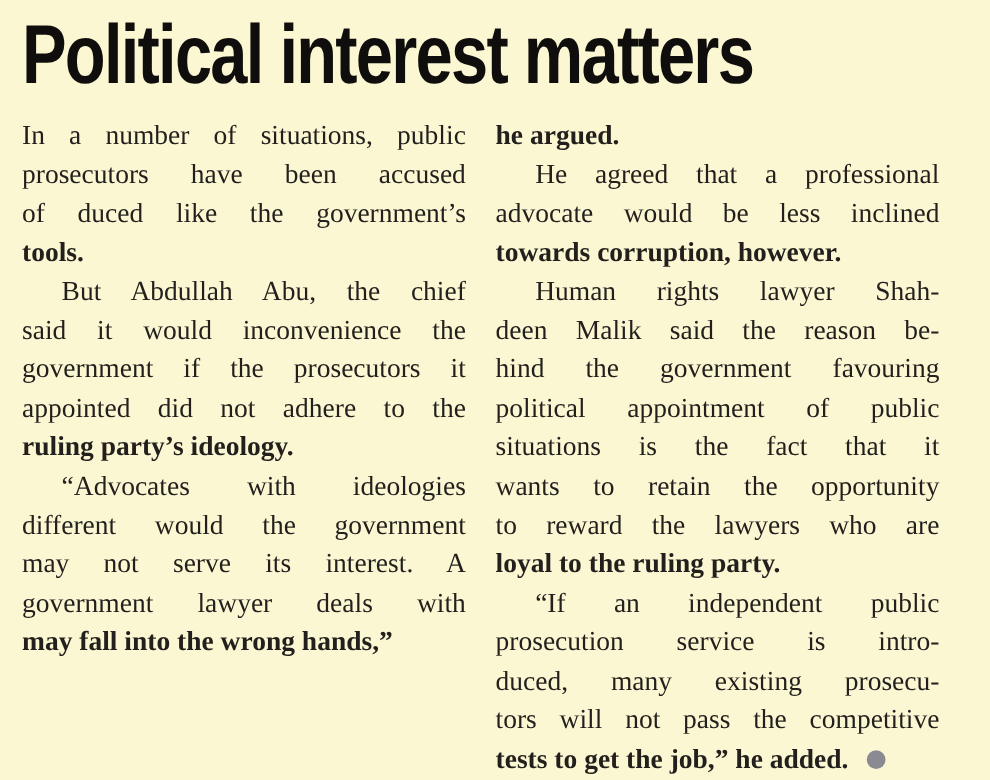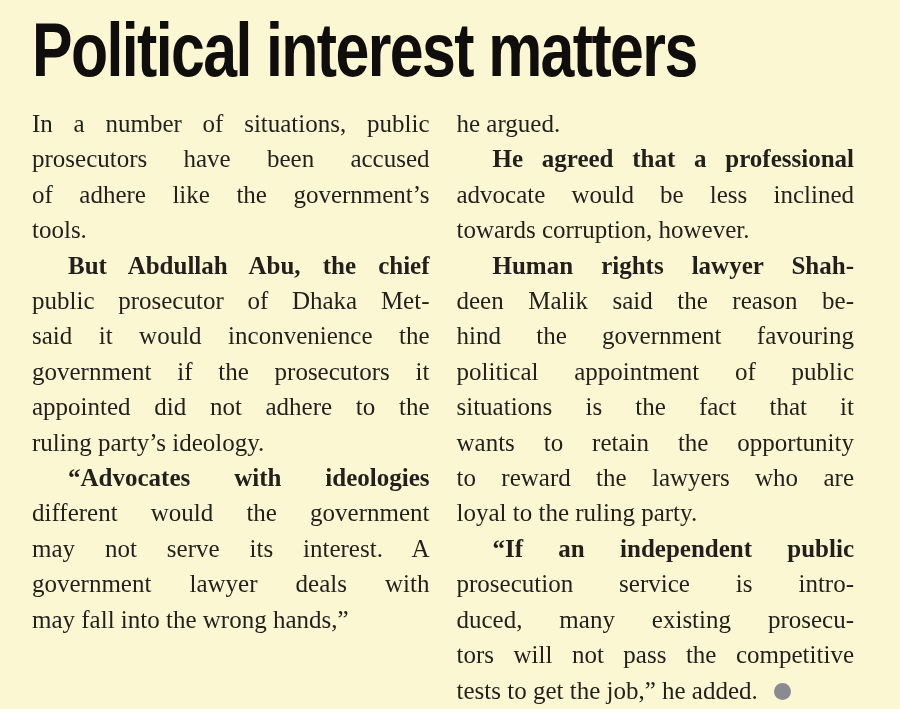--- a/index.html
+++ b/index.html
@@ -10,21 +10,21 @@
     width: 900px;
     height: 709px;
     background: #fbf7d3;
     font-family: "Liberation Serif", serif;
     overflow: hidden;
   }
   .page {
     box-sizing: border-box;
     width: 876px;
     height: 709px;
-    padding: 8px 22px 0 32px;
+    padding: 8px 22px 0 20px;
     overflow: hidden;
   }
   .headline {
     margin: 0;
     height: 84px;
     font-family: "Liberation Sans", sans-serif;
     font-weight: bold;
     font-size: 76px;
     line-height: 84px;
     letter-spacing: -2px;
@@ -44,24 +44,24 @@
     line-height: 35.4px;
     color: #221f1c;
   }
   .line {
     text-align: justify;
     text-align-last: justify;
     white-space: normal;
   }
   .line.para-end {
     text-align-last: left;
+    font-weight: bold;
   }
   .line.indent {
     text-indent: 36px;
-    font-weight: bold;
   }
   .end-dot {
     display: inline-block;
     width: 17px;
     height: 17px;
     border-radius: 50%;
     background: #8a8a92;
     margin-left: 10px;
     position: relative;
     top: 1px;
@@ -69,24 +69,23 @@
 </style>
 </head>
 <body>
 
 <div class="page">
   <h1 class="headline">Political interest matters</h1>
   <div class="columns">
     <div class="col">
         <div class="line">In a number of situations, public</div>
         <div class="line">prosecutors have been accused</div>
-        <div class="line">of adhere like the government’s</div>
+        <div class="line">of duced like the government’s</div>
         <div class="line para-end">tools.</div>
         <div class="line indent">But Abdullah Abu, the chief</div>
-        <div class="line">public prosecutor of Dhaka Met-</div>
         <div class="line">said it would inconvenience the</div>
         <div class="line">government if the prosecutors it</div>
         <div class="line">appointed did not adhere to the</div>
         <div class="line para-end">ruling party’s ideology.</div>
         <div class="line indent">“Advocates with ideologies</div>
         <div class="line">different would the government</div>
         <div class="line">may not serve its interest. A</div>
         <div class="line">government lawyer deals with</div>
         <div class="line para-end">may fall into the wrong hands,”</div>
       </div>

